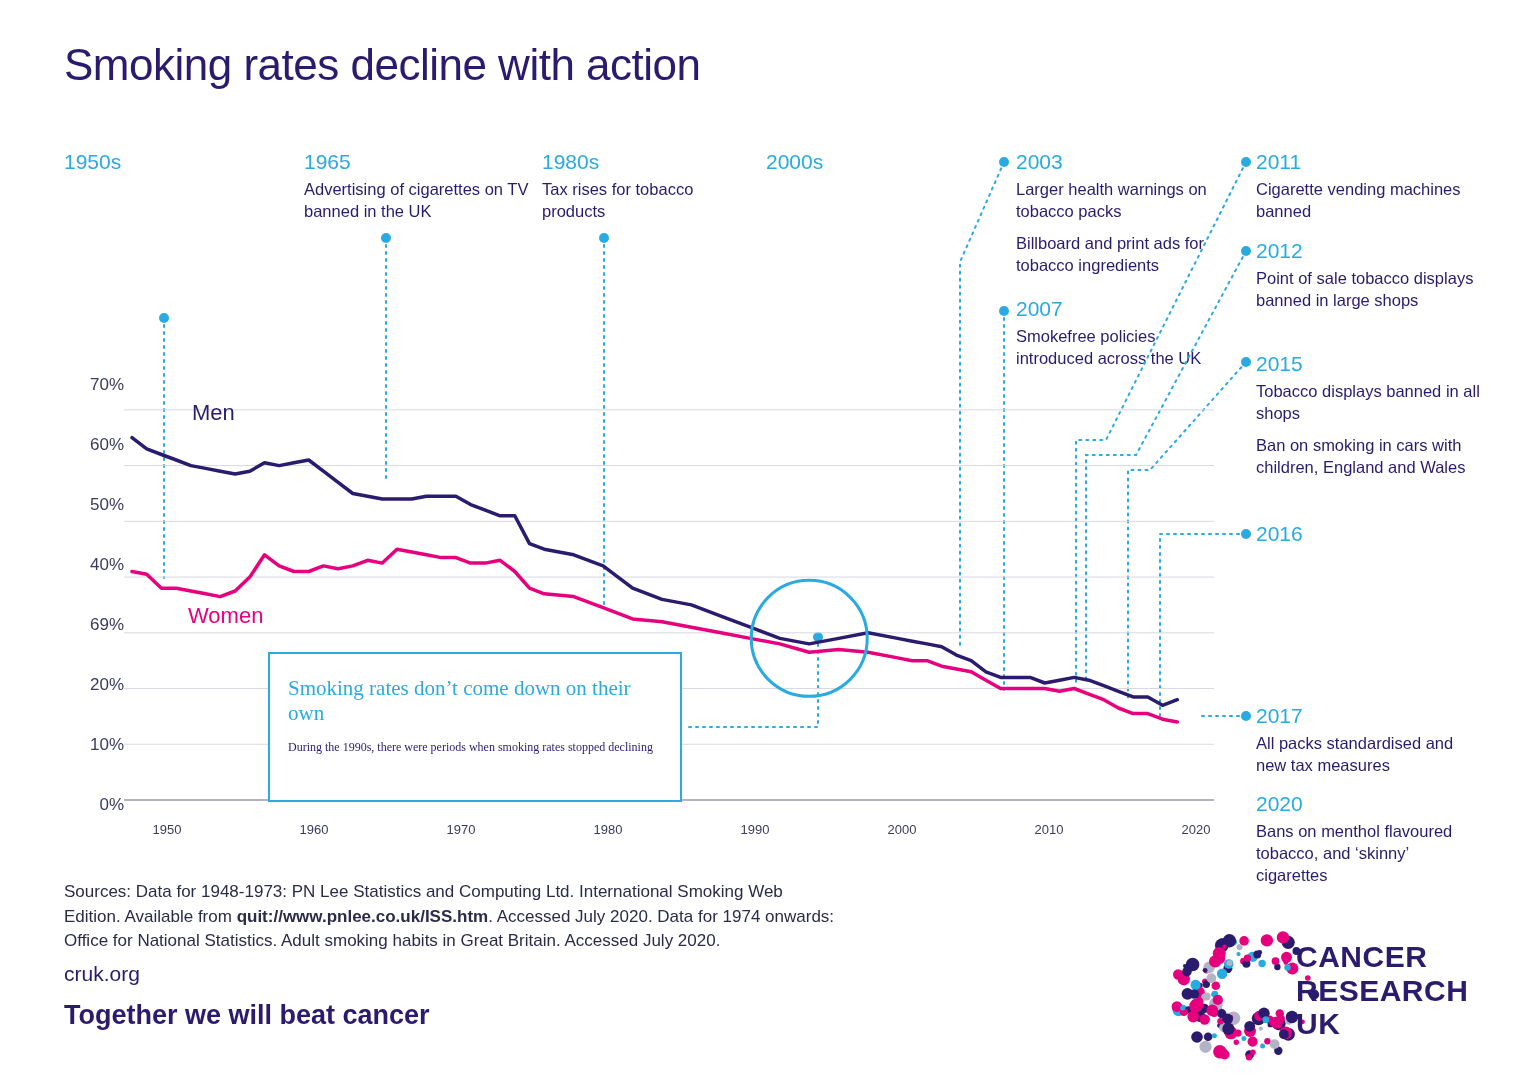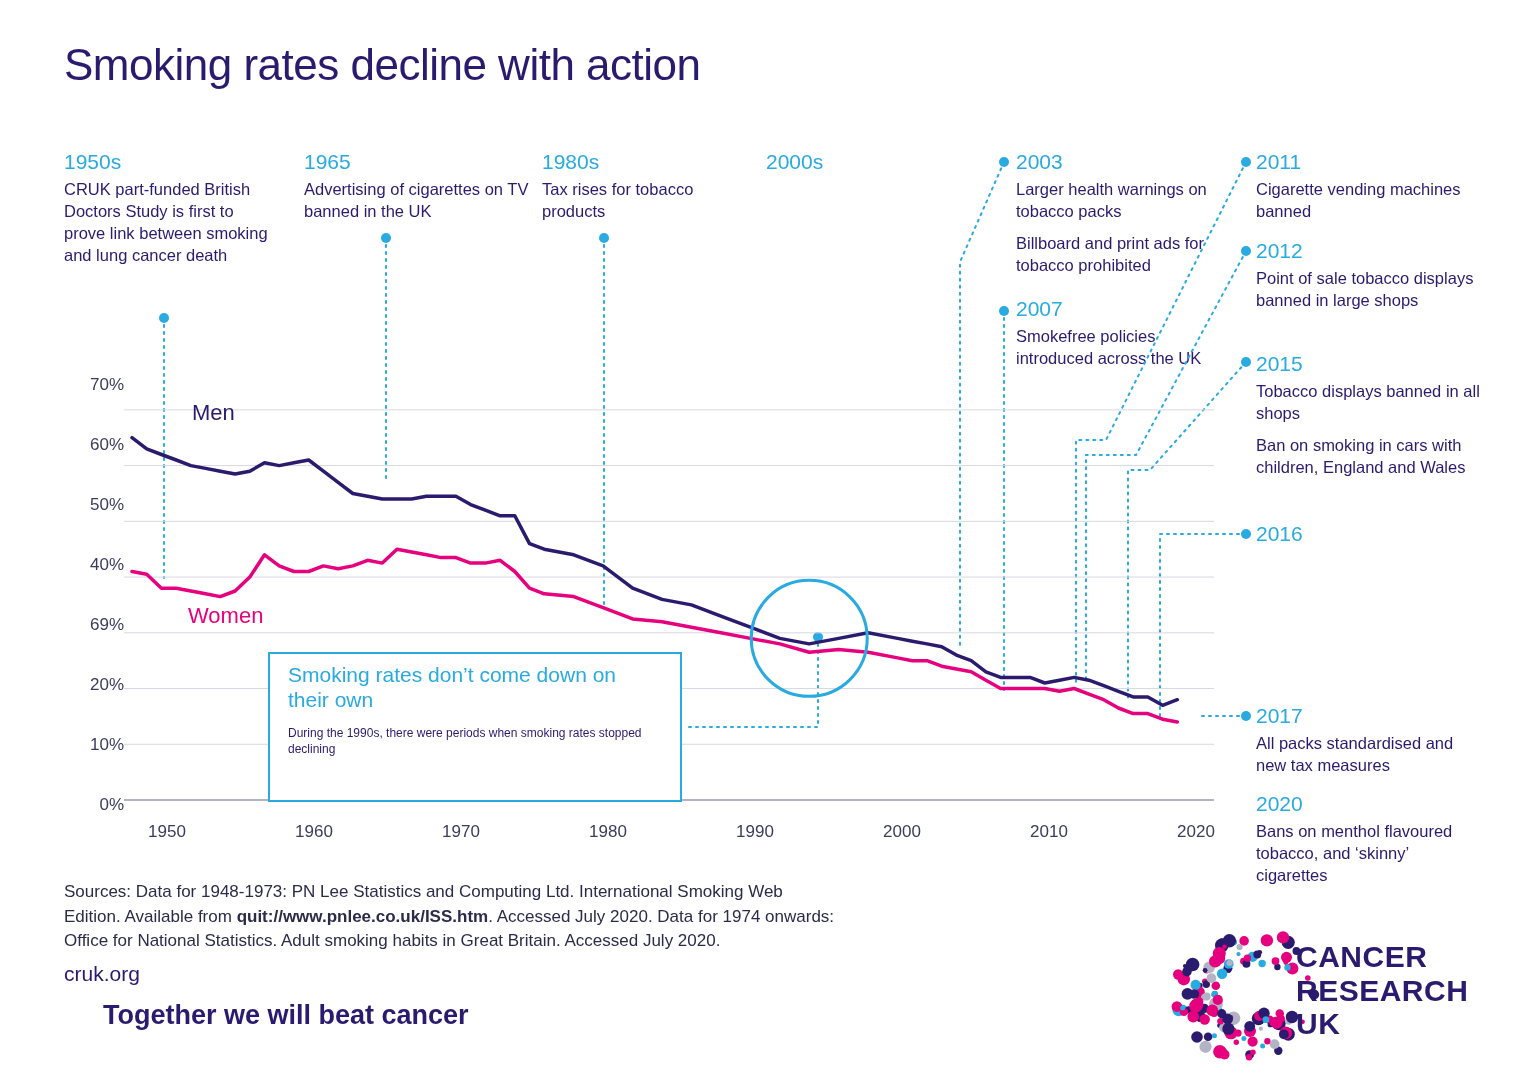--- a/index.html
+++ b/index.html
@@ -25,83 +25,83 @@
   .ann p{margin:0 0 10px 0;}
   .ann p:last-child{margin-bottom:0;}
 
   
   #chart{position:absolute;left:64px;top:360px;width:1160px;height:480px;}
   .axis-label{
     position:absolute;font-size:17px;color:#3b3b5c;text-align:right;
     width:60px;
   }
   .xlab{
-    position:absolute;font-size:17px;color:#3b3b5c;width:70px;text-align:center;
+    position:absolute;font-size:13px;color:#3b3b5c;width:70px;text-align:center;
   }
   .series-label{
     position:absolute;font-size:22px;font-weight:400;
   }
   .men-label{color:#2b1b6e;}
   .women-label{color:#e6007e;}
 
   .callout{
     position:absolute;left:268px;top:652px;width:414px;height:150px;
     border:2px solid #29aae1;background:#fff;box-sizing:border-box;
-    padding:8px 18px;
+    padding:22px 18px;
+    font-family:Liberation Serif, serif;
   }
   .callout h4{
     margin:0 0 14px 0;color:#29aae1;font-size:21px;font-weight:400;line-height:1.2;
   }
   .callout p{margin:0;font-size:12px;color:#2b1b6e;line-height:1.3;}
 
   .sources{
     position:absolute;left:64px;top:880px;width:830px;
     font-size:17px;line-height:1.45;color:#2b2b4a;
   }
   .sources b{font-weight:700;}
   .cruk{
     position:absolute;left:64px;top:962px;font-size:21px;color:#2b1b6e;
   }
   .tagline{
-    position:absolute;left:64px;top:1000px;font-size:27px;color:#2b1b6e;font-weight:700;margin-left:39px;
+    position:absolute;left:64px;top:1000px;font-size:27px;color:#2b1b6e;font-weight:700;
   }
   .logo-text{
     position:absolute;left:1296px;top:940px;font-size:30px;line-height:1.12;
     color:#2b1b6e;font-weight:700;letter-spacing:0.5px;
   }
   svg{display:block;}
 </style>
 </head>
 <body>
 
 <div class="title">Smoking rates decline with action</div>
 
 <div class="ann" style="left:64px;top:148px;width:215px;">
   <span class="yr">1950s</span>
-  <p>CRUK part-funded British Doctors Study is first to prove link between smoking and lung cancer death</p>
 </div>
 
 <div class="ann" style="left:304px;top:148px;width:225px;">
   <span class="yr">1965</span>
   <p>Advertising of cigarettes on TV banned in the UK</p>
 </div>
 
 <div class="ann" style="left:542px;top:148px;width:200px;">
   <span class="yr">1980s</span>
   <p>Tax rises for tobacco products</p>
 </div>
 
 <div class="ann" style="left:766px;top:148px;width:215px;">
   <span class="yr">2000s</span>
 </div>
 
 <div class="ann" style="left:1016px;top:148px;width:215px;">
   <span class="yr">2003</span>
   <p>Larger health warnings on tobacco packs</p>
-  <p>Billboard and print ads for tobacco prohibited</p>
+  <p>Billboard and print ads for tobacco ingredients</p>
 </div>
 
 <div class="ann" style="left:1016px;top:295px;width:215px;">
   <span class="yr">2007</span>
   <p>Smokefree policies introduced across the UK</p>
 </div>
 
 <div class="ann" style="left:1256px;top:148px;width:220px;">
   <span class="yr">2011</span>
   <p>Cigarette vending machines banned</p>

